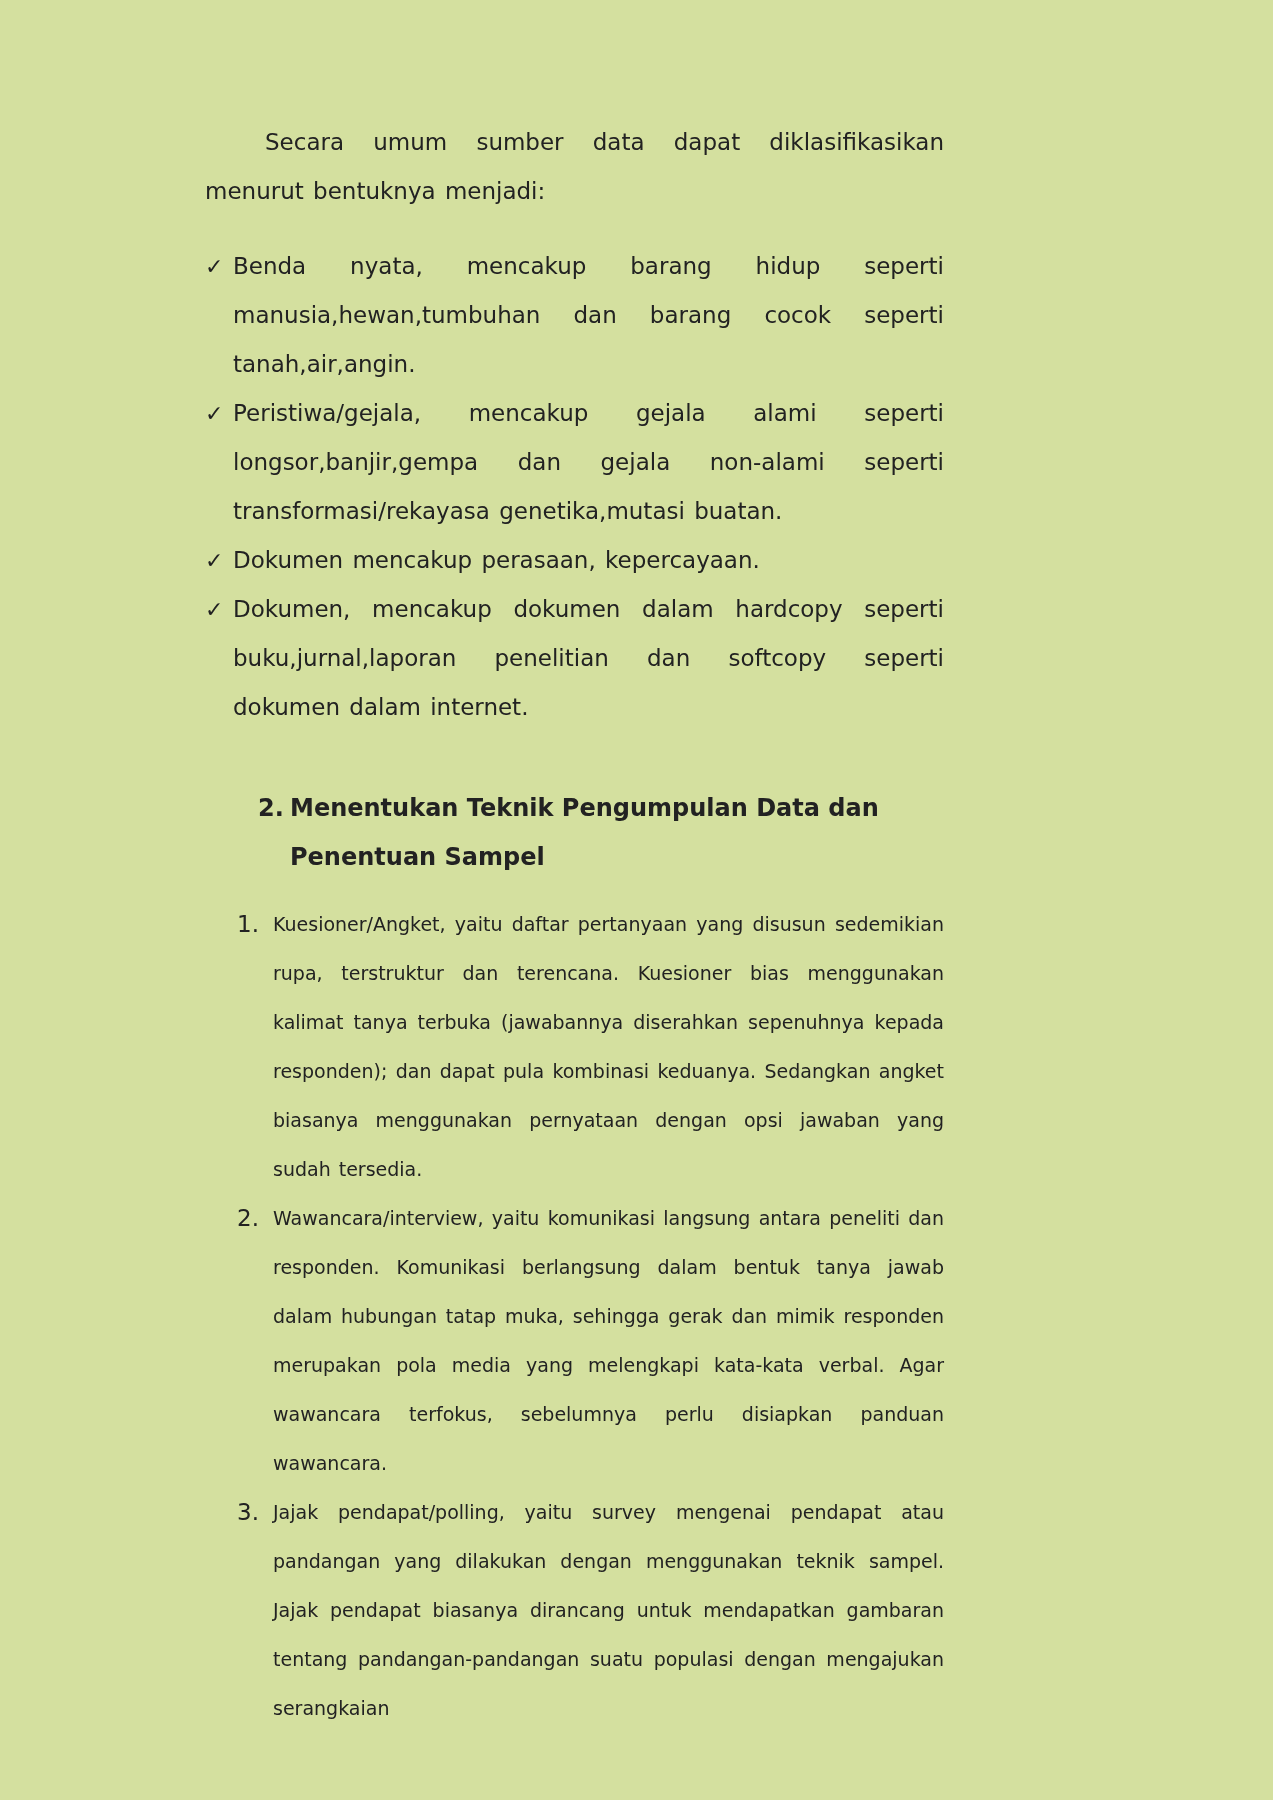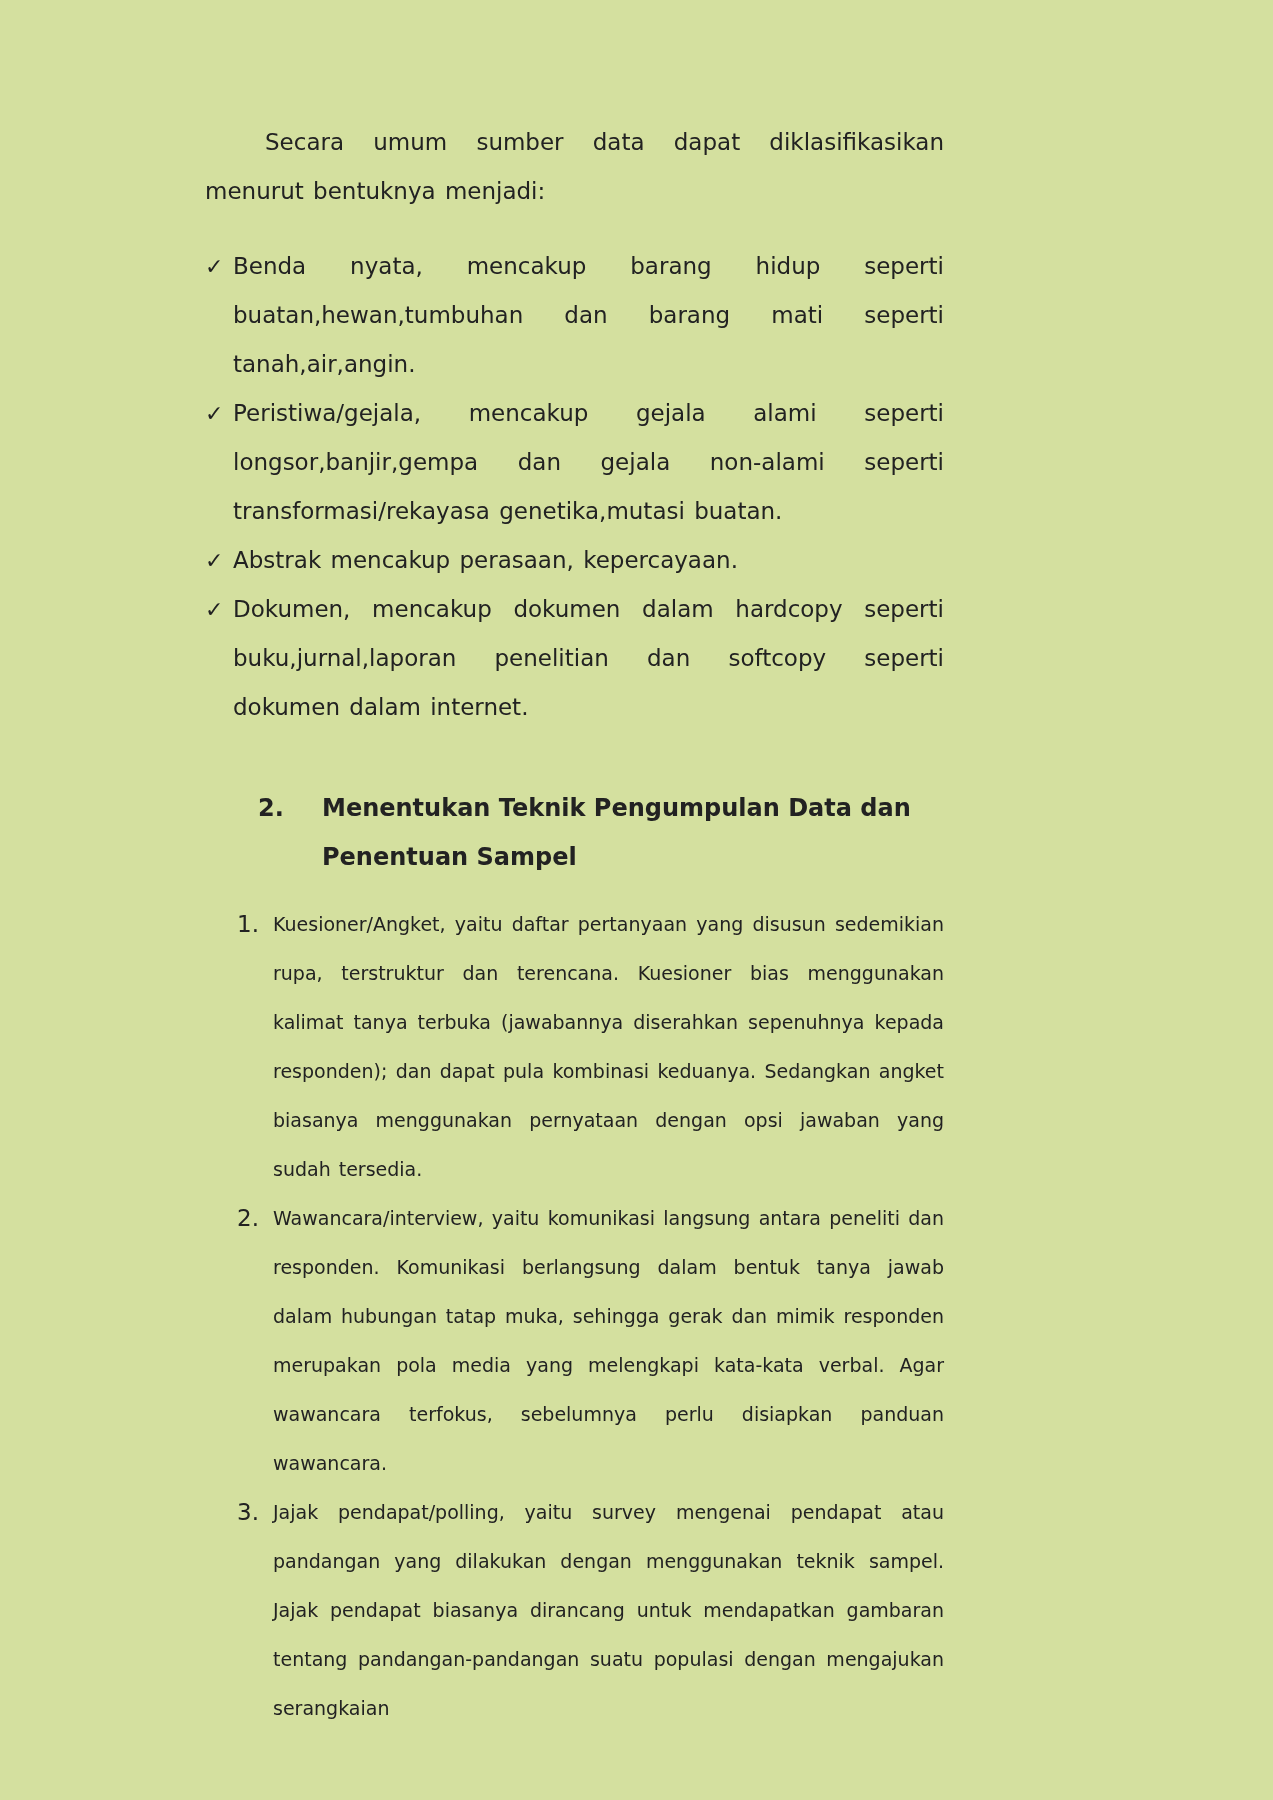--- a/index.html
+++ b/index.html
@@ -58,21 +58,20 @@
     margin: 52px 0 18px 53px;
     font-size: 24px;
     font-weight: bold;
     line-height: 49px;
   }
   .heading-num {
     flex: 0 0 32px;
   }
   .heading-title {
     flex: 1;
-    margin-left: 32px;
   }
   
   .numlist {
     list-style: none;
     margin: 0 0 0 32px;
     padding: 0;
   }
   .num-item {
     display: flex;
     align-items: flex-start;
@@ -96,29 +95,29 @@
 </head>
 <body>
 
 <div class="page">
 
   <p class="para indent">Secara umum sumber data dapat diklasifikasikan menurut bentuknya menjadi:</p>
 
   <ul class="checklist">
     <li class="check-item">
       <span class="check-mark">✓</span>
-      <span class="check-text">Benda nyata, mencakup barang hidup seperti buatan,hewan,tumbuhan dan barang mati seperti tanah,air,angin.</span>
+      <span class="check-text">Benda nyata, mencakup barang hidup seperti manusia,hewan,tumbuhan dan barang cocok seperti tanah,air,angin.</span>
     </li>
     <li class="check-item">
       <span class="check-mark">✓</span>
       <span class="check-text">Peristiwa/gejala, mencakup gejala alami seperti longsor,banjir,gempa dan gejala non-alami seperti transformasi/rekayasa genetika,mutasi buatan.</span>
     </li>
     <li class="check-item">
       <span class="check-mark">✓</span>
-      <span class="check-text">Abstrak mencakup perasaan, kepercayaan.</span>
+      <span class="check-text">Dokumen mencakup perasaan, kepercayaan.</span>
     </li>
     <li class="check-item">
       <span class="check-mark">✓</span>
       <span class="check-text">Dokumen, mencakup dokumen dalam hardcopy seperti buku,jurnal,laporan penelitian dan softcopy seperti dokumen dalam internet.</span>
     </li>
   </ul>
 
   <h2 class="heading">
     <span class="heading-num">2.</span>
     <span class="heading-title">Menentukan Teknik Pengumpulan Data dan Penentuan Sampel</span>

